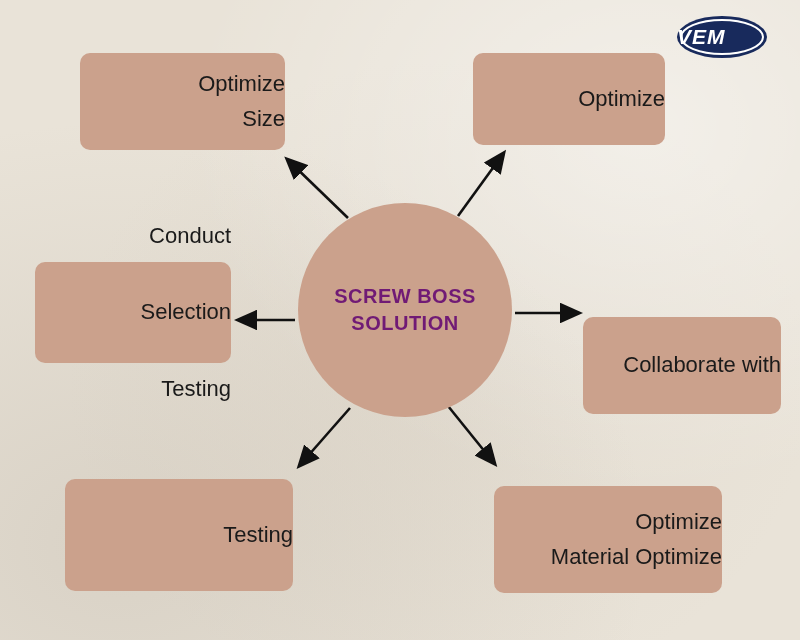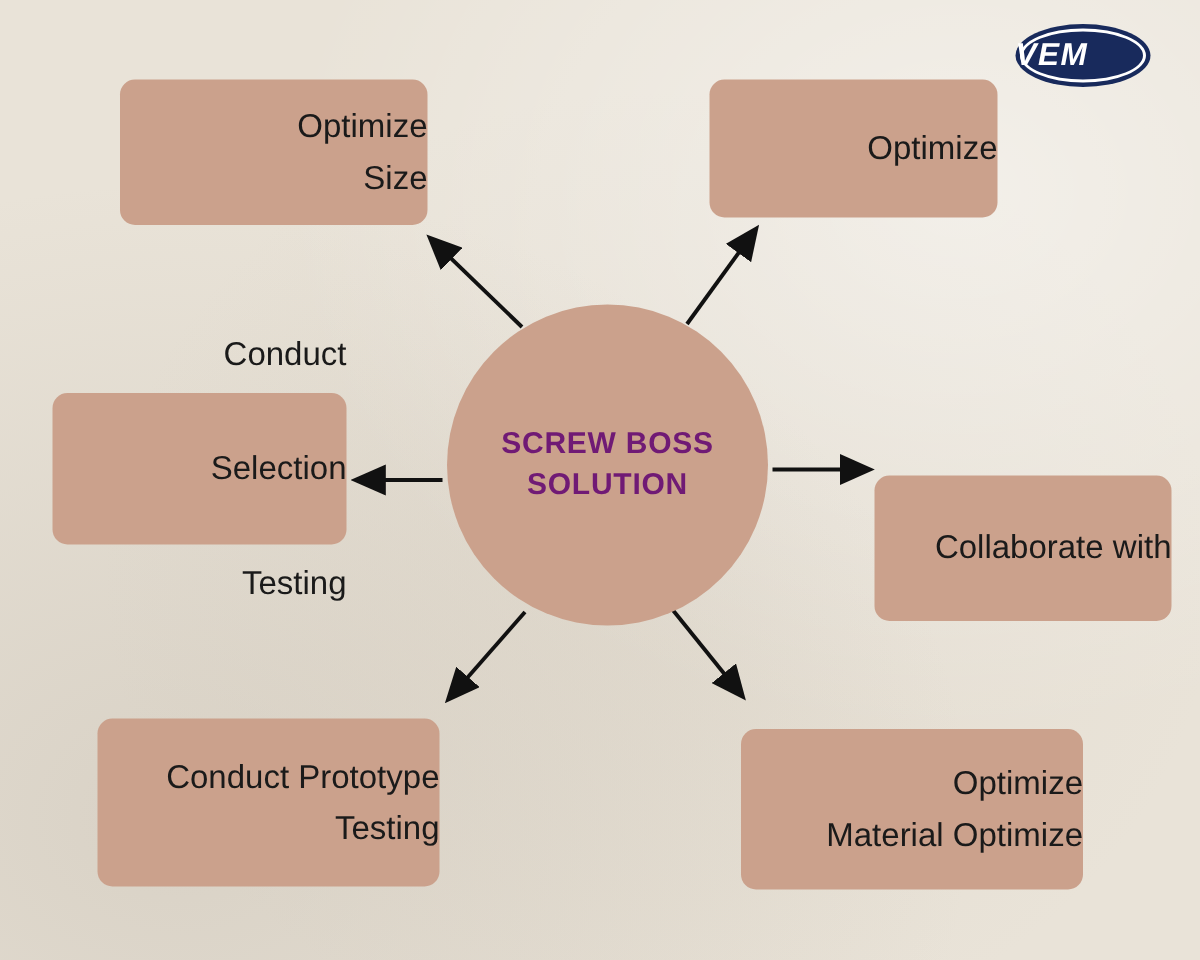--- a/index.html
+++ b/index.html
@@ -133,21 +133,20 @@
     <span>Conduct</span>
     <span>Selection</span>
     <span>Testing</span>
   </div>
 
   <div class="node-box box-collaborate">
     <span>Collaborate with</span>
   </div>
 
   <div class="node-box box-prototype-testing">
-    <span>Conduct Prototype</span>
     <span>Testing</span>
   </div>
 
   <div class="node-box box-material-selection">
     <span>Optimize</span>
     <span>Material Optimize</span>
   </div>
 
   <div class="logo">
     <div class="logo-ring"></div>

